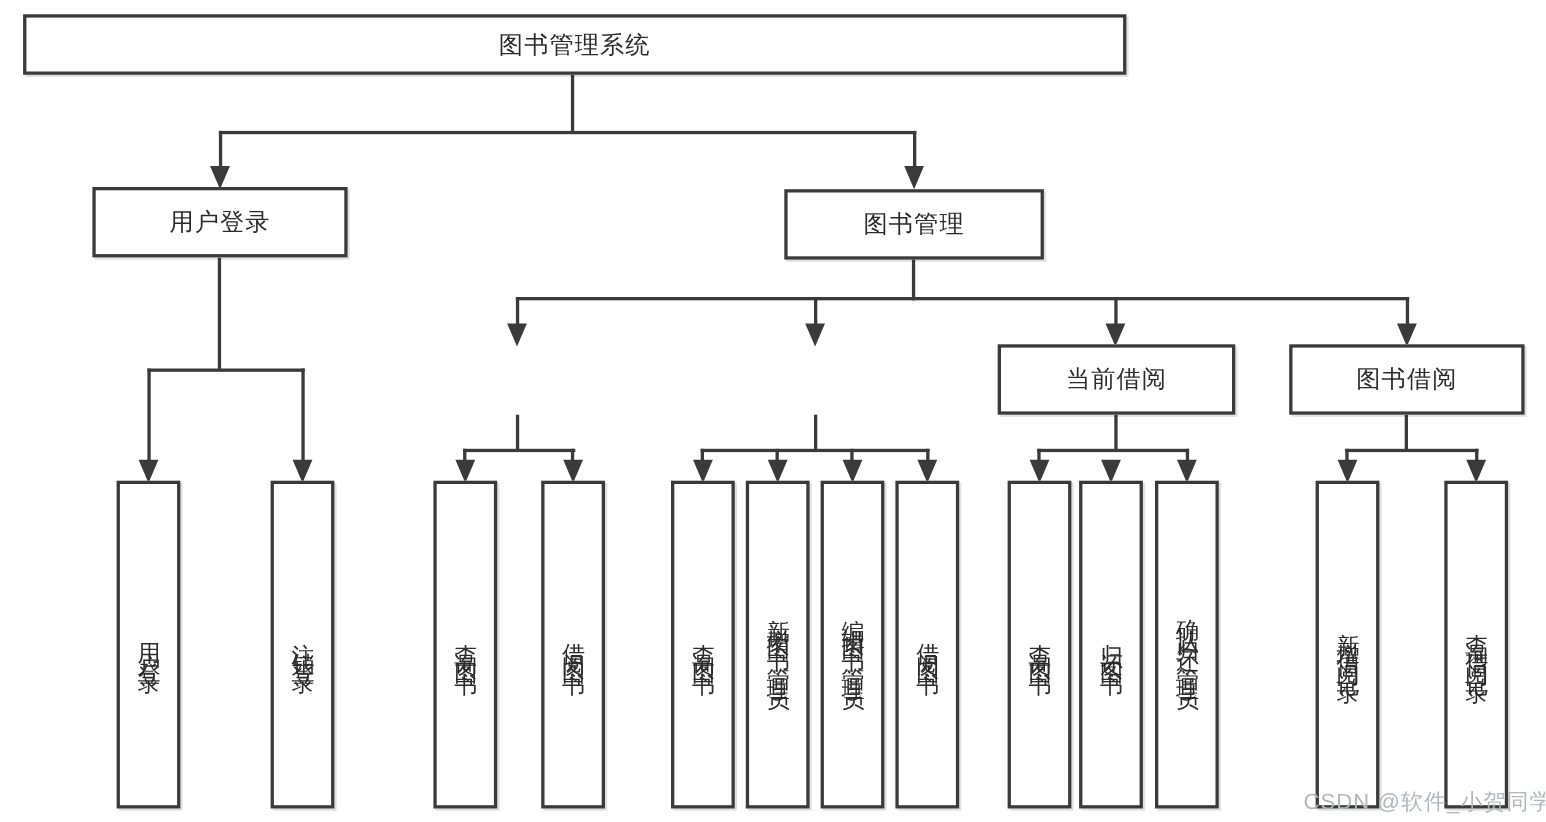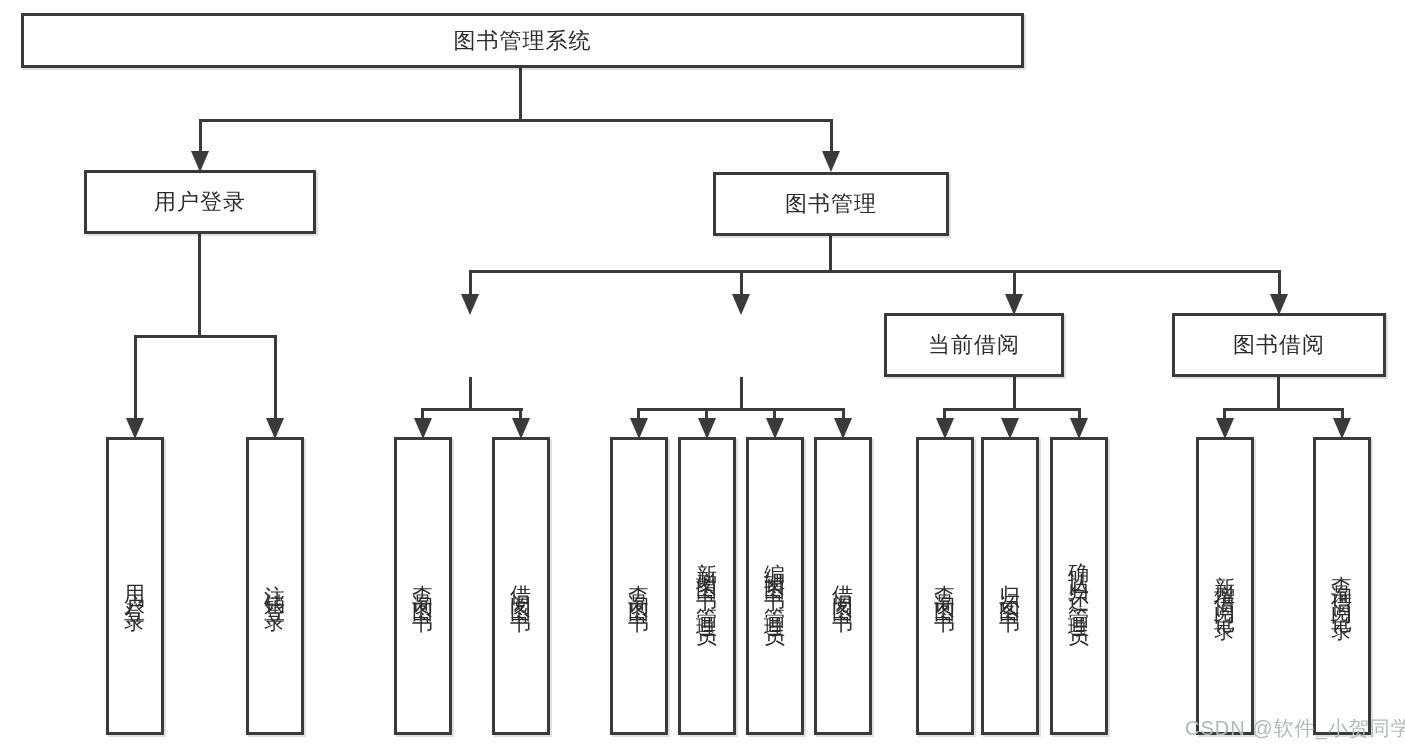--- a/index.html
+++ b/index.html
@@ -83,21 +83,21 @@
   <div class="hl" style="left:469px;top:270px;width:812px"></div>
   <div class="vl" style="left:469px;top:270px;height:26px"></div>
   <div class="vl" style="left:740px;top:270px;height:26px"></div>
   <div class="vl" style="left:1013px;top:270px;height:26px"></div>
   <div class="vl" style="left:1278px;top:270px;height:26px"></div>
   <div class="arr" style="left:461px;top:294px"></div>
   <div class="arr" style="left:732px;top:294px"></div>
   <div class="arr" style="left:1005px;top:294px"></div>
   <div class="arr" style="left:1270px;top:294px"></div>
 
-  <div class="box" style="left:884px;top:313px;width:180px;height:64px">当前借阅</div>
+  <div class="box" style="left:907px;top:313px;width:216px;height:64px">当前借阅</div>
   <div class="box" style="left:1172px;top:313px;width:214px;height:64px">图书借阅</div>
 
   <div class="vl" style="left:469px;top:377px;height:33px"></div>
   <div class="hl" style="left:421px;top:408px;width:102px"></div>
   <div class="vl" style="left:421px;top:408px;height:12px"></div>
   <div class="vl" style="left:519px;top:408px;height:12px"></div>
   <div class="arr" style="left:414px;top:418px"></div>
   <div class="arr" style="left:512px;top:418px"></div>
 
   <div class="vl" style="left:740px;top:377px;height:33px"></div>

